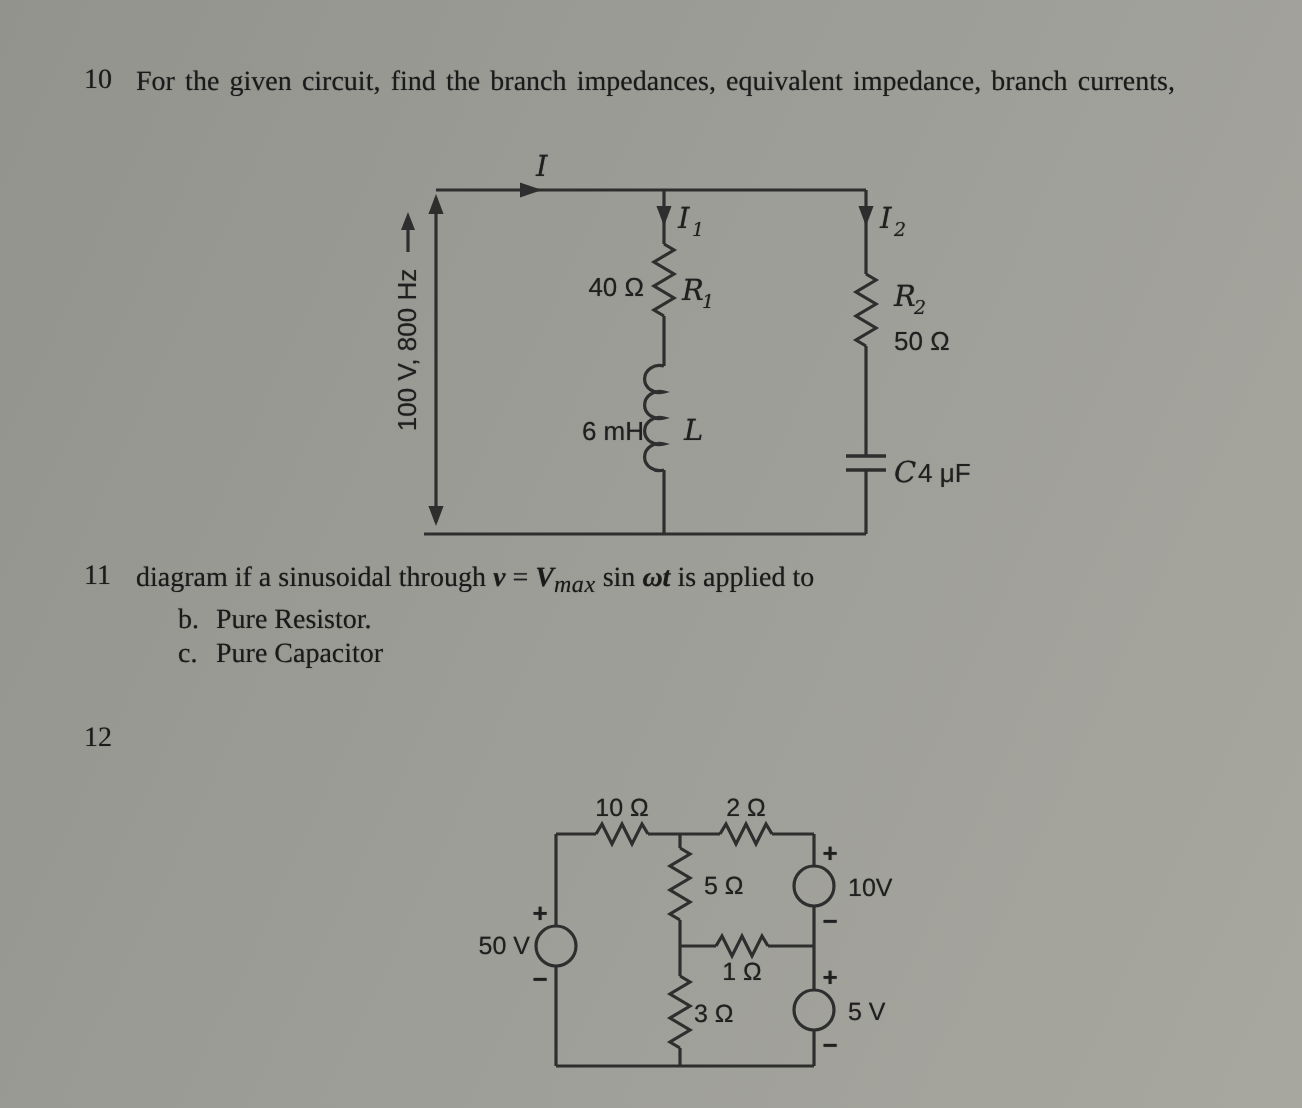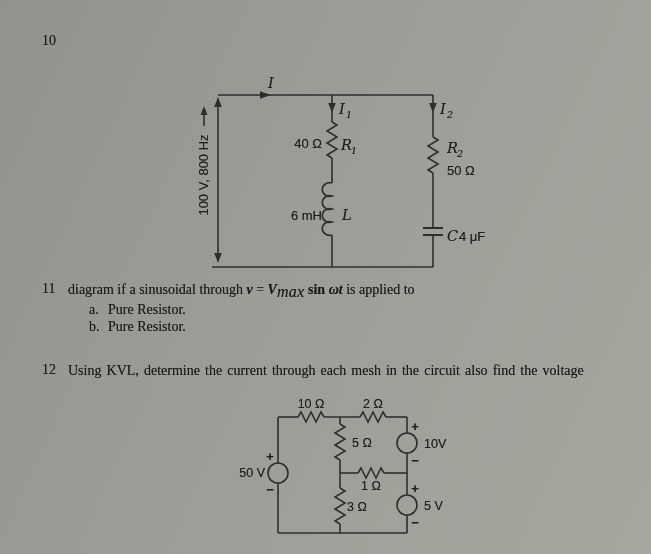--- a/index.html
+++ b/index.html
@@ -13,40 +13,41 @@
     text-shadow:0 0 .5px rgba(20,20,20,.55);
   }
   .prob{position:absolute;left:0;width:651px;}
   .pnum{position:absolute;left:42px;top:0;font-size:14px;}
   .pbody{position:absolute;left:68px;top:0;width:560px;font-size:14px;line-height:17.5px;}
   .pline{white-space:nowrap;}
   .wsp{word-spacing:1.6px;}
   .item{white-space:nowrap;margin-left:21px;}
   .marker{display:inline-block;width:19px;}
   .bi{font-weight:bold;font-style:italic;}
-  .b{font-weight:bold;margin-top:18px;}
-  .msub{font-style:italic;font-size:16px;vertical-align:-3px;letter-spacing:.3px;}
+  .b{font-weight:normal;margin-top:18px;}
+  .msub{font-style:italic;font-size:12px;vertical-align:-3px;letter-spacing:.3px;}
   svg{position:absolute;overflow:visible;}
   .wire{stroke:#2e2e2e;stroke-width:1.6;fill:none;stroke-linecap:butt;}
   .head{fill:#2e2e2e;stroke:none;}
   svg text{fill:#1f1f1f;}
   .fval{font-family:"Liberation Sans",sans-serif;font-size:13px;}
   .fval2{font-family:"Liberation Sans",sans-serif;font-size:12.5px;}
   .fsym{font-family:"DejaVu Serif",serif;font-style:italic;font-size:14.5px;}
   .fsub{font-family:"DejaVu Serif",serif;font-style:italic;font-size:9.5px;}
   .fsign{font-family:"Liberation Sans",sans-serif;font-size:13px;font-weight:bold;}
 </style>
 </head>
 <body>
 
 <div class="page">
 
   <div class="prob" style="top:33px;">
     <div class="pnum">10</div>
     <div class="pbody">
+      <div class="pline wsp">For the given circuit, find the branch impedances, equivalent impedance, branch currents,</div>
     </div>
   </div>
 
   <svg style="left:185px;top:70px;" width="330" height="206" viewBox="0 0 330 206">
 
     <path class="wire" d="M33,25 H248"></path>
     <polygon class="head" points="86,25 75,21.2 75,28.8"></polygon>
 
     <path class="wire" d="M33,29 V191"></path>
     <polygon class="head" points="33,27 29.2,37 36.8,37"></polygon>
@@ -86,29 +87,28 @@
     <text class="fval" x="274" y="171">4 μF</text>
     <path class="wire" d="M248,165 V197"></path>
 
     <path class="wire" d="M27,197 H248"></path>
   </svg>
 
   <div class="prob" style="top:281px;">
     <div class="pnum">11</div>
     <div class="pbody">
       <div class="pline"><span>diagram if a sinusoidal through </span><span class="bi">v</span><span> = </span><span class="bi">V</span><span class="msub">max</span><span class="b"> sin </span><span class="bi">ωt</span><span> is applied to</span></div>
-      <div class="item"><span class="marker">a.</span><span>Pure Resistor.</span></div>
       <div class="item"><span class="marker">b.</span><span>Pure Resistor.</span></div>
+      <div class="item"><span class="marker">c.</span><span>Pure Capacitor</span></div>
     </div>
   </div>
 
   <div class="prob" style="top:362px;">
     <div class="pnum">12</div>
     <div class="pbody">
-      <div class="pline wsp">Using KVL, determine the current through each mesh in the circuit also find the voltage</div>
     </div>
   </div>
 
   <svg style="left:235px;top:393px;" width="230" height="161" viewBox="0 0 230 161">
 
     <path class="wire" d="M43,24 H63"></path>
     <path class="wire" d="M63,24 l3,-5 l5,10 l5,-10 l5,10 l5,-10 l3,5"></path>
     <path class="wire" d="M89,24 H125"></path>
     <path class="wire" d="M125,24 l3,-5 l5,10 l5,-10 l5,10 l5,-10 l3,5"></path>
     <path class="wire" d="M151,24 H172"></path>

